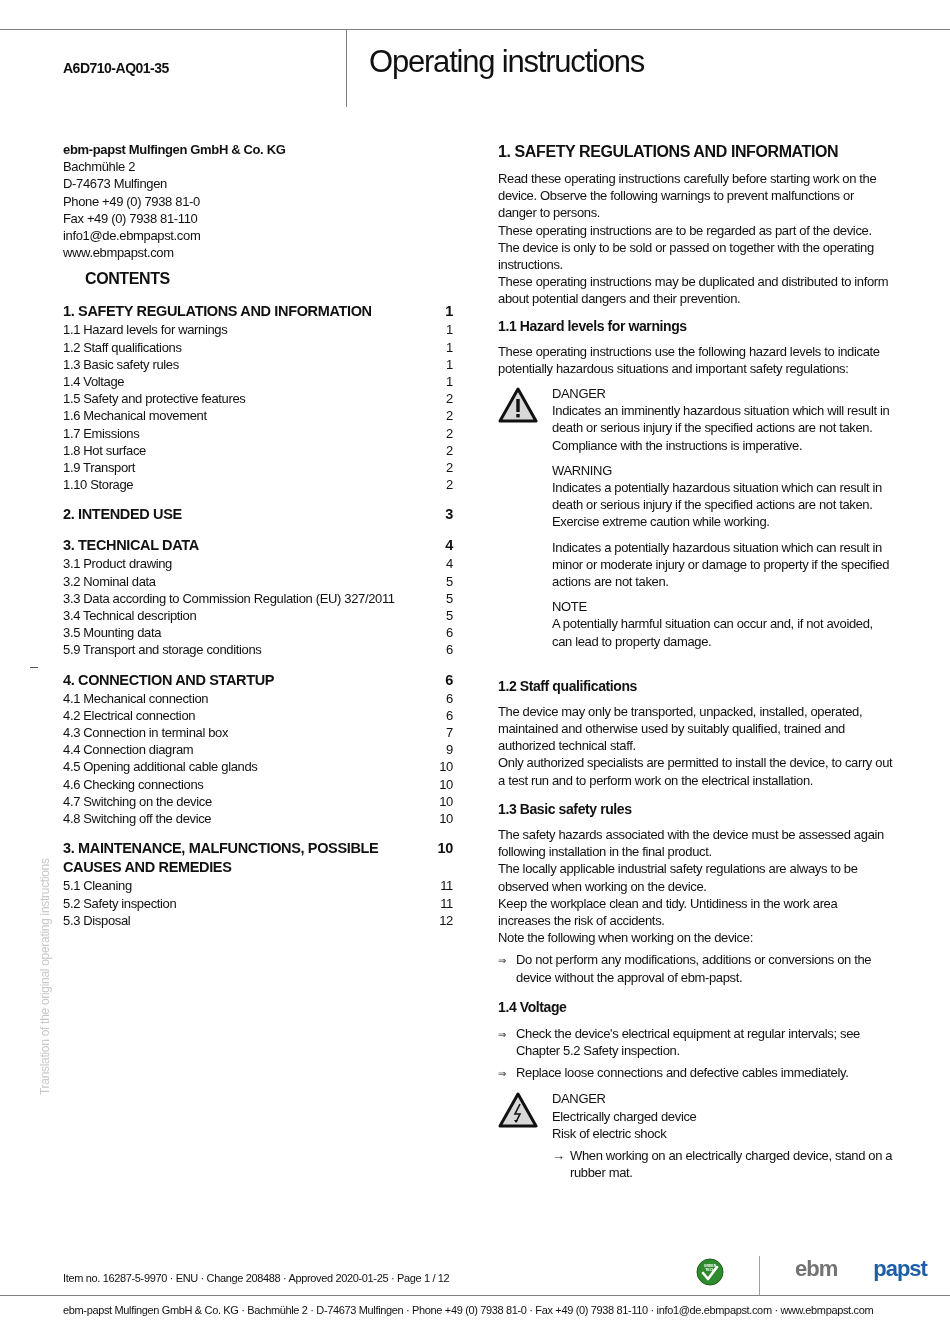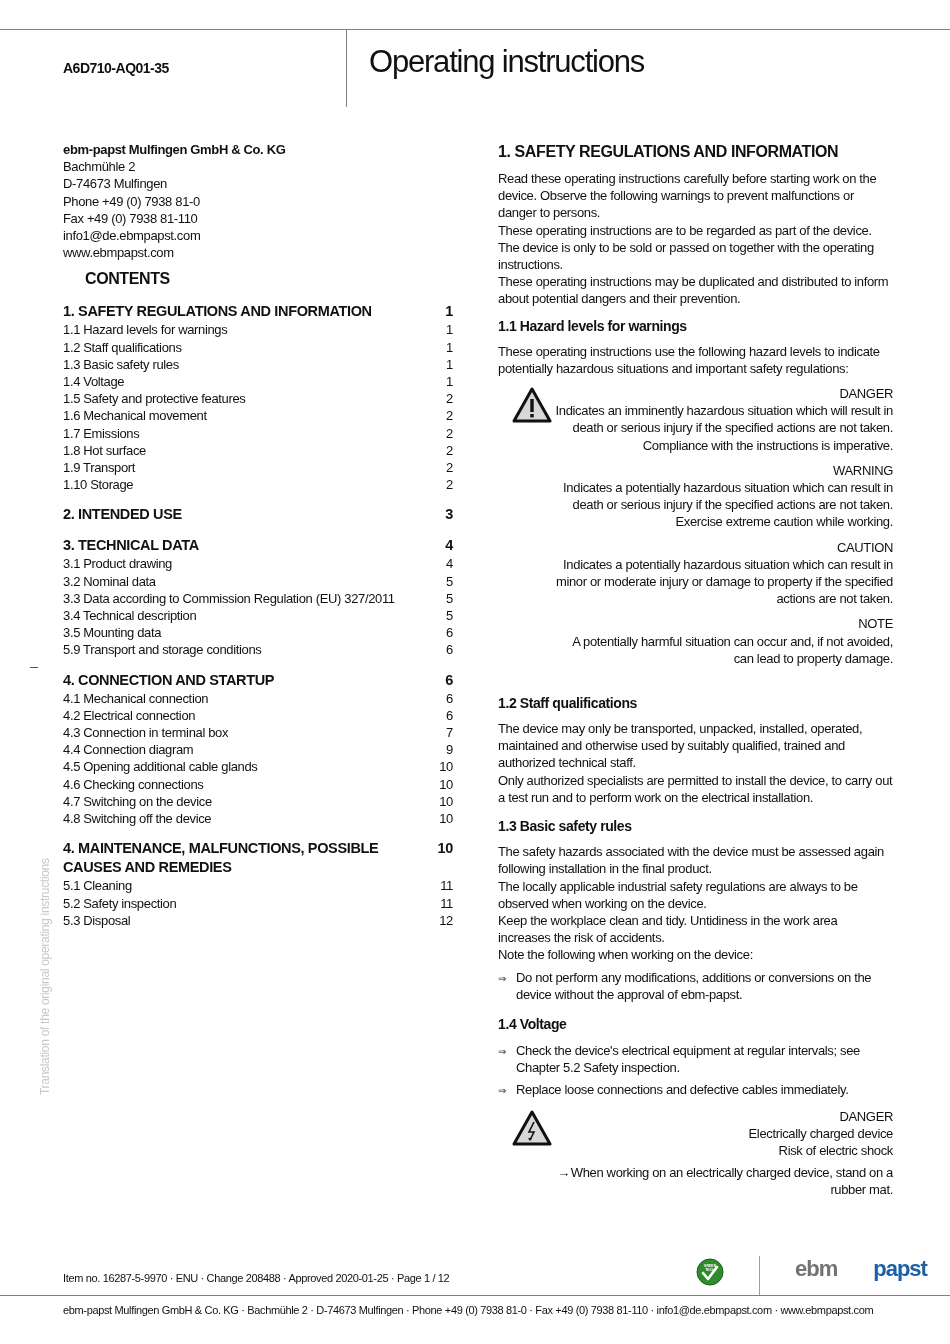--- a/index.html
+++ b/index.html
@@ -28,21 +28,21 @@
   
   .side-tick { position: absolute; left: 30px; top: 667px; width: 8px; height: 1px; background: #555; }
   .side-text { position: absolute; left: 38px; top: 1095px; transform: rotate(-90deg); transform-origin: left top; font-size: 12px; color: #c8c8c8; white-space: nowrap; letter-spacing: -0.3px; }
 
   
   .right { position: absolute; left: 498px; top: 142px; width: 395px; font-size: 13px; letter-spacing: -0.35px; }
   .r-h1 { font-size: 16px; font-weight: bold; letter-spacing: -0.4px; line-height: 20px; }
   .r-h2 { font-size: 14px; font-weight: bold; line-height: 18px; margin-top: 9px; letter-spacing: -0.4px; }
   .r-p { line-height: 17.2px; }
   .r-block { margin-top: 8px; }
-  .hazard { display: flex; margin-top: 8px; text-align: right; }
+  .hazard { display: flex; margin-top: 8px; }
   .hazard .ico { width: 54px; flex: none; padding-top: 2px; }
   .hazard .body { flex: 1; }
   .hz-item { margin-bottom: 8px; }
   .hz-title { line-height: 17.2px; }
   .bullet { display: flex; line-height: 17.2px; margin-top: 8px; }
   .bullet .b-ico { width: 18px; flex: none; font-size: 10px; padding-top: 1px; }
   .arrow-item { display: flex; line-height: 17.2px; margin-top: 5px; }
   .arrow-item .a-ico { width: 18px; flex: none; }
 
   
@@ -196,21 +196,21 @@
         <span class="pg">10</span>
       </div>
     <div class="toc-row">
         <span>4.8 Switching off the device</span>
         <span class="pg">10</span>
       </div>
 
     <div class="toc-gap"></div>
 
     <div class="toc-sec-multi">
-      <span class="lbl">4. MAINTENANCE, MALFUNCTIONS, POSSIBLE CAUSES AND REMEDIES</span>
+      <span class="lbl">3. MAINTENANCE, MALFUNCTIONS, POSSIBLE CAUSES AND REMEDIES</span>
       <span class="pg" style="width:24px;text-align:right;">10</span>
     </div>
     <div class="toc-row">
         <span>5.1 Cleaning</span>
         <span class="pg">11</span>
       </div>
     <div class="toc-row">
         <span>5.2 Safety inspection</span>
         <span class="pg">11</span>
       </div>
@@ -246,21 +246,20 @@
     <div class="body">
       <div class="hz-item">
         <div class="hz-title">DANGER</div>
         <div class="r-p">Indicates an imminently hazardous situation which will result in death or serious injury if the specified actions are not taken. Compliance with the instructions is imperative.</div>
       </div>
       <div class="hz-item">
         <div class="hz-title">WARNING</div>
         <div class="r-p">Indicates a potentially hazardous situation which can result in death or serious injury if the specified actions are not taken. Exercise extreme caution while working.</div>
       </div>
       <div class="hz-item">
-        <div class="hz-title">CAUTION</div>
         <div class="r-p">Indicates a potentially hazardous situation which can result in minor or moderate injury or damage to property if the specified actions are not taken.</div>
       </div>
       <div class="hz-item" style="margin-bottom:16px">
         <div class="hz-title">NOTE</div>
         <div class="r-p">A potentially harmful situation can occur and, if not avoided, can lead to property damage.</div>
       </div>
     </div>
   </div>
 
   <h3 class="r-h2" style="margin-top:11px">1.2 Staff qualifications</h3>

